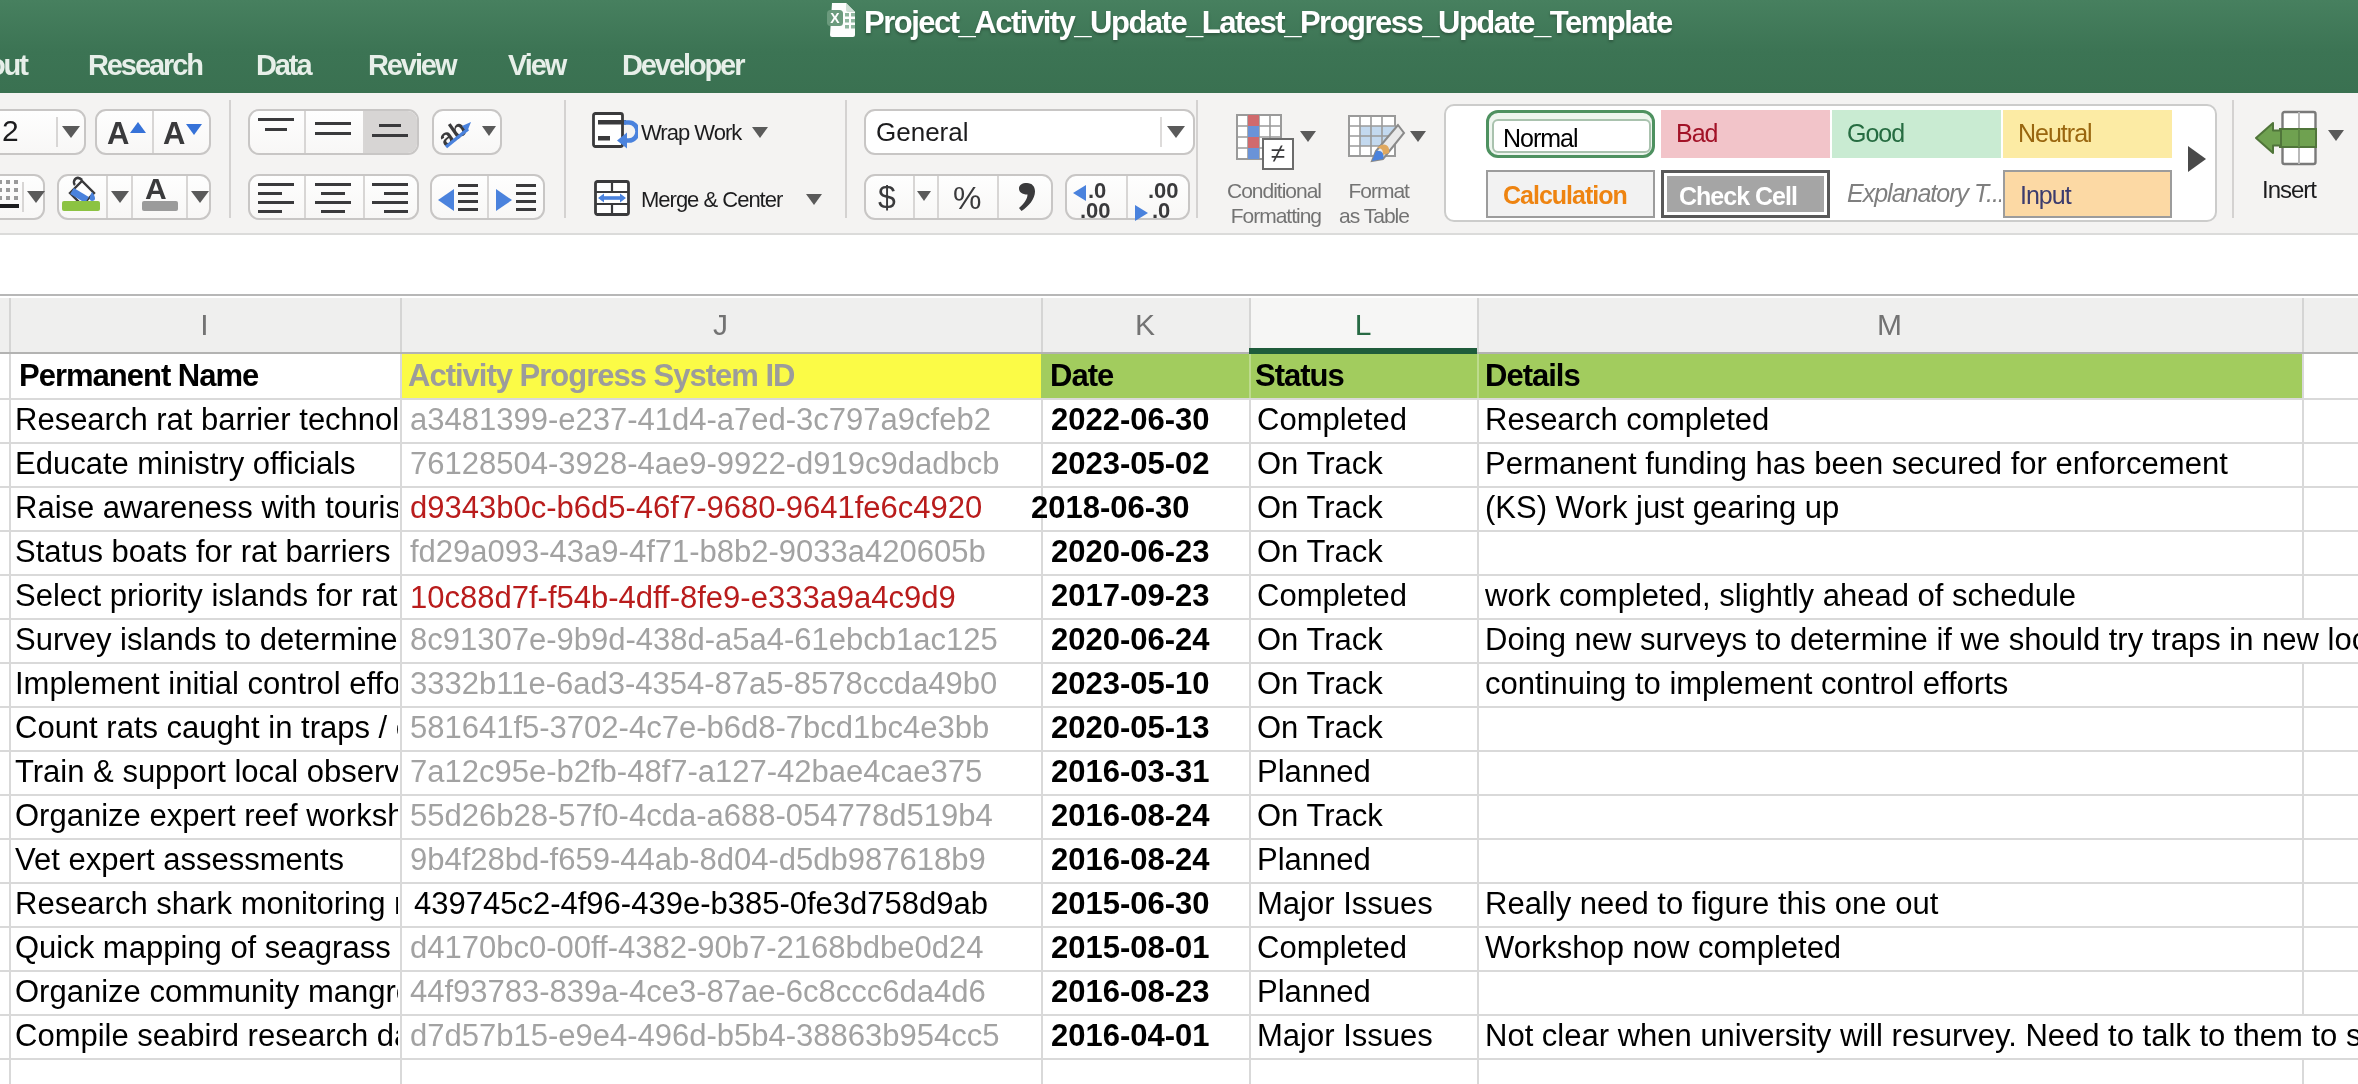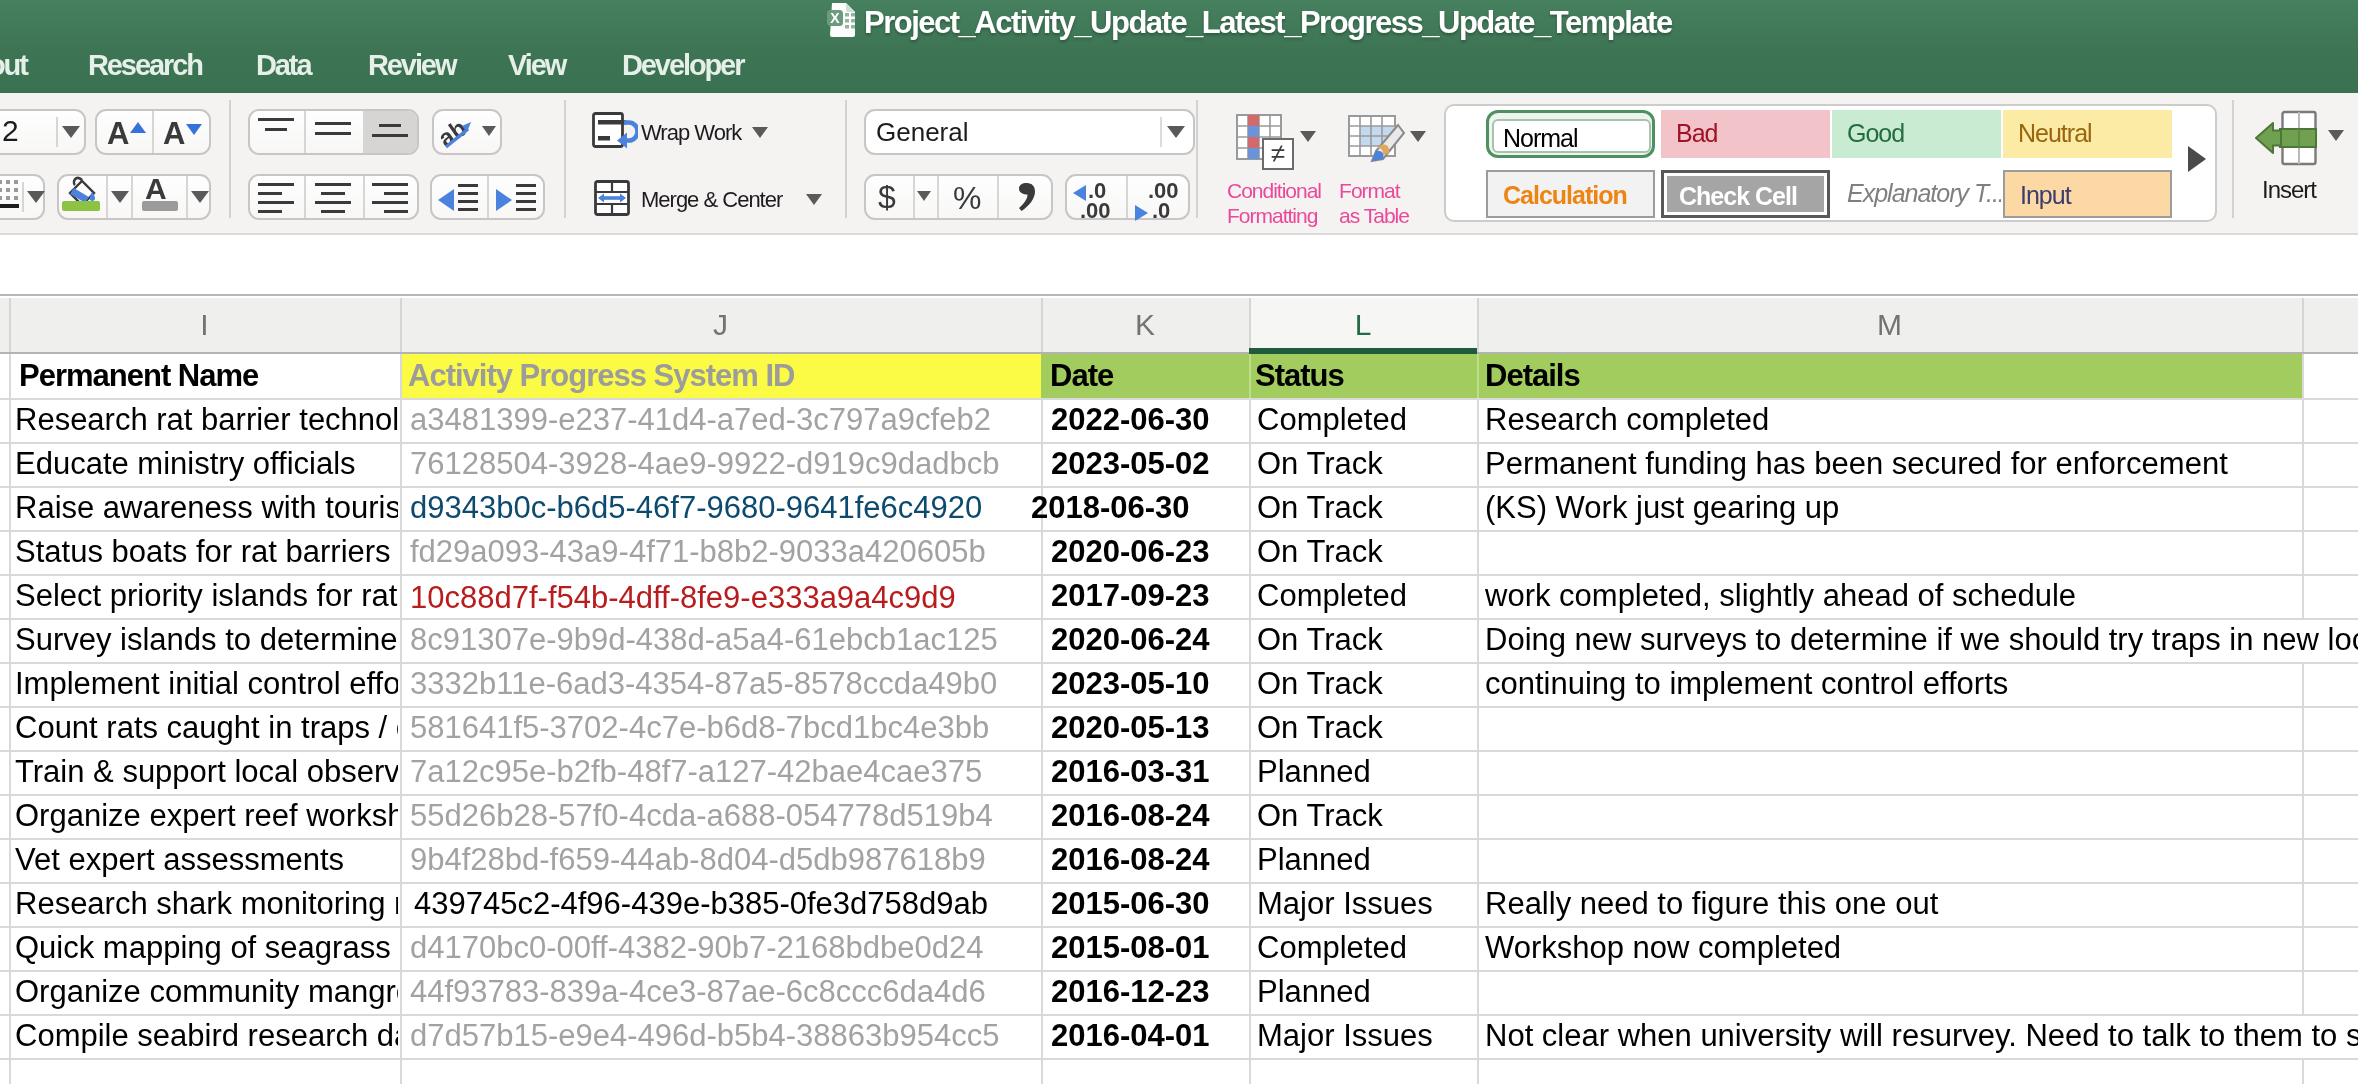--- a/index.html
+++ b/index.html
@@ -8,21 +8,21 @@
 
 #tbar{left:0;top:0;width:2358px;height:93px;background:linear-gradient(#47805f,#3c7454 55%,#3a7151);border-bottom:1px solid #2e5f44}
 .mi{font-size:29px;font-weight:bold;letter-spacing:-2.1px;color:#e7efe9;top:48px;height:34px;line-height:34px}
 #title{font-size:31px;font-weight:bold;letter-spacing:-1.5px;color:#fff;top:6px;height:34px;line-height:34px;text-shadow:0 2px 3px rgba(0,0,0,.28)}
 
 #ribbon{left:0;top:93px;width:2358px;height:140px;background:#f4f3f2;border-bottom:2px solid #dbdbda}
 .btn{position:absolute;background:linear-gradient(#fefefe,#f8f7f6);border:2px solid #c8c6c5;border-radius:11px;box-sizing:border-box}
 .vsep{position:absolute;width:2px;background:#d4d2d1}
 .dar{position:absolute;width:0;height:0;border-left:9px solid transparent;border-right:9px solid transparent;border-top:12px solid #5a5a5a}
 .rlab{position:absolute;font-size:22px;letter-spacing:-1px;color:#1c1c1e;line-height:26px;white-space:pre}
-.rlabc{position:absolute;font-size:21px;letter-spacing:-1px;color:#ec4899;line-height:25px;white-space:pre;text-align:left;transform:translateX(-50%)}
+.rlabc{position:absolute;font-size:21px;letter-spacing:-1px;color:#737373;line-height:25px;white-space:pre;text-align:right;transform:translateX(-50%)}
 .chip{position:absolute;box-sizing:border-box;font-size:25px;letter-spacing:-1px;line-height:46px;padding-left:15px;white-space:pre;overflow:hidden}
 .ic{position:absolute}
 
 .hl{position:absolute;height:2px;background:#d9d9d9}
 .vl{position:absolute;width:2px;background:#d9d9d9}
 .cell{position:absolute;height:44px;font-size:31px;letter-spacing:0;color:#000;white-space:pre;overflow:hidden;line-height:44px}
 .b1{font-weight:bold;letter-spacing:-1px}
 .bd{font-weight:bold;letter-spacing:0}
 .colL{position:absolute;font-size:30px;color:#737373;text-align:center;line-height:54px}
 </style></head><body>
@@ -293,21 +293,21 @@
 <div class="cell" style="left:410px;top:398px;width:629px;color:#a2a2a2">a3481399-e237-41d4-a7ed-3c797a9cfeb2</div>
 <div class="cell bd" style="left:1051px;top:398px;width:190px">2022-06-30</div>
 <div class="cell" style="left:1257px;top:398px;width:218px">Completed</div>
 <div class="cell" style="left:1485px;top:398px;width:815px">Research completed</div>
 <div class="cell" style="left:15px;top:442px;width:383px">Educate ministry officials</div>
 <div class="cell" style="left:410px;top:442px;width:629px;color:#a2a2a2">76128504-3928-4ae9-9922-d919c9dadbcb</div>
 <div class="cell bd" style="left:1051px;top:442px;width:190px">2023-05-02</div>
 <div class="cell" style="left:1257px;top:442px;width:218px">On Track</div>
 <div class="cell" style="left:1485px;top:442px;width:815px">Permanent funding has been secured for enforcement</div>
 <div class="cell" style="left:15px;top:486px;width:383px">Raise awareness with tourism operators</div>
-<div class="cell" style="left:410px;top:486px;width:629px;color:#0c4a6e">d9343b0c-b6d5-46f7-9680-9641fe6c4920</div>
+<div class="cell" style="left:410px;top:486px;width:629px;color:#b91c1c">d9343b0c-b6d5-46f7-9680-9641fe6c4920</div>
 <div class="cell bd" style="left:1031px;top:486px;width:190px">2018-06-30</div>
 <div class="cell" style="left:1257px;top:486px;width:218px">On Track</div>
 <div class="cell" style="left:1485px;top:486px;width:815px">(KS) Work just gearing up</div>
 <div class="cell" style="left:15px;top:530px;width:383px">Status boats for rat barriers</div>
 <div class="cell" style="left:410px;top:530px;width:629px;color:#a2a2a2">fd29a093-43a9-4f71-b8b2-9033a420605b</div>
 <div class="cell bd" style="left:1051px;top:530px;width:190px">2020-06-23</div>
 <div class="cell" style="left:1257px;top:530px;width:218px">On Track</div>
 <div class="cell" style="left:15px;top:574px;width:383px">Select priority islands for rat eradication</div>
 <div class="cell" style="left:410px;top:576px;width:629px;color:#b91c1c">10c88d7f-f54b-4dff-8fe9-e333a9a4c9d9</div>
 <div class="cell bd" style="left:1051px;top:574px;width:190px">2017-09-23</div>
@@ -344,18 +344,18 @@
 <div class="cell bd" style="left:1051px;top:882px;width:190px">2015-06-30</div>
 <div class="cell" style="left:1257px;top:882px;width:218px">Major Issues</div>
 <div class="cell" style="left:1485px;top:882px;width:815px">Really need to figure this one out</div>
 <div class="cell" style="left:15px;top:926px;width:383px">Quick mapping of seagrass</div>
 <div class="cell" style="left:410px;top:926px;width:629px;color:#a2a2a2">d4170bc0-00ff-4382-90b7-2168bdbe0d24</div>
 <div class="cell bd" style="left:1051px;top:926px;width:190px">2015-08-01</div>
 <div class="cell" style="left:1257px;top:926px;width:218px">Completed</div>
 <div class="cell" style="left:1485px;top:926px;width:815px">Workshop now completed</div>
 <div class="cell" style="left:15px;top:970px;width:383px">Organize community mangrove planting</div>
 <div class="cell" style="left:410px;top:970px;width:629px;color:#a2a2a2">44f93783-839a-4ce3-87ae-6c8ccc6da4d6</div>
-<div class="cell bd" style="left:1051px;top:970px;width:190px">2016-12-23</div>
+<div class="cell bd" style="left:1051px;top:970px;width:190px">2016-08-23</div>
 <div class="cell" style="left:1257px;top:970px;width:218px">Planned</div>
 <div class="cell" style="left:15px;top:1014px;width:383px">Compile seabird research data</div>
 <div class="cell" style="left:410px;top:1014px;width:629px;color:#a2a2a2">d7d57b15-e9e4-496d-b5b4-38863b954cc5</div>
 <div class="cell bd" style="left:1051px;top:1014px;width:190px">2016-04-01</div>
 <div class="cell" style="left:1257px;top:1014px;width:218px">Major Issues</div>
 <div class="cell" style="left:1485px;top:1014px;width:873px">Not clear when university will resurvey. Need to talk to them to see</div>
 </body></html>

